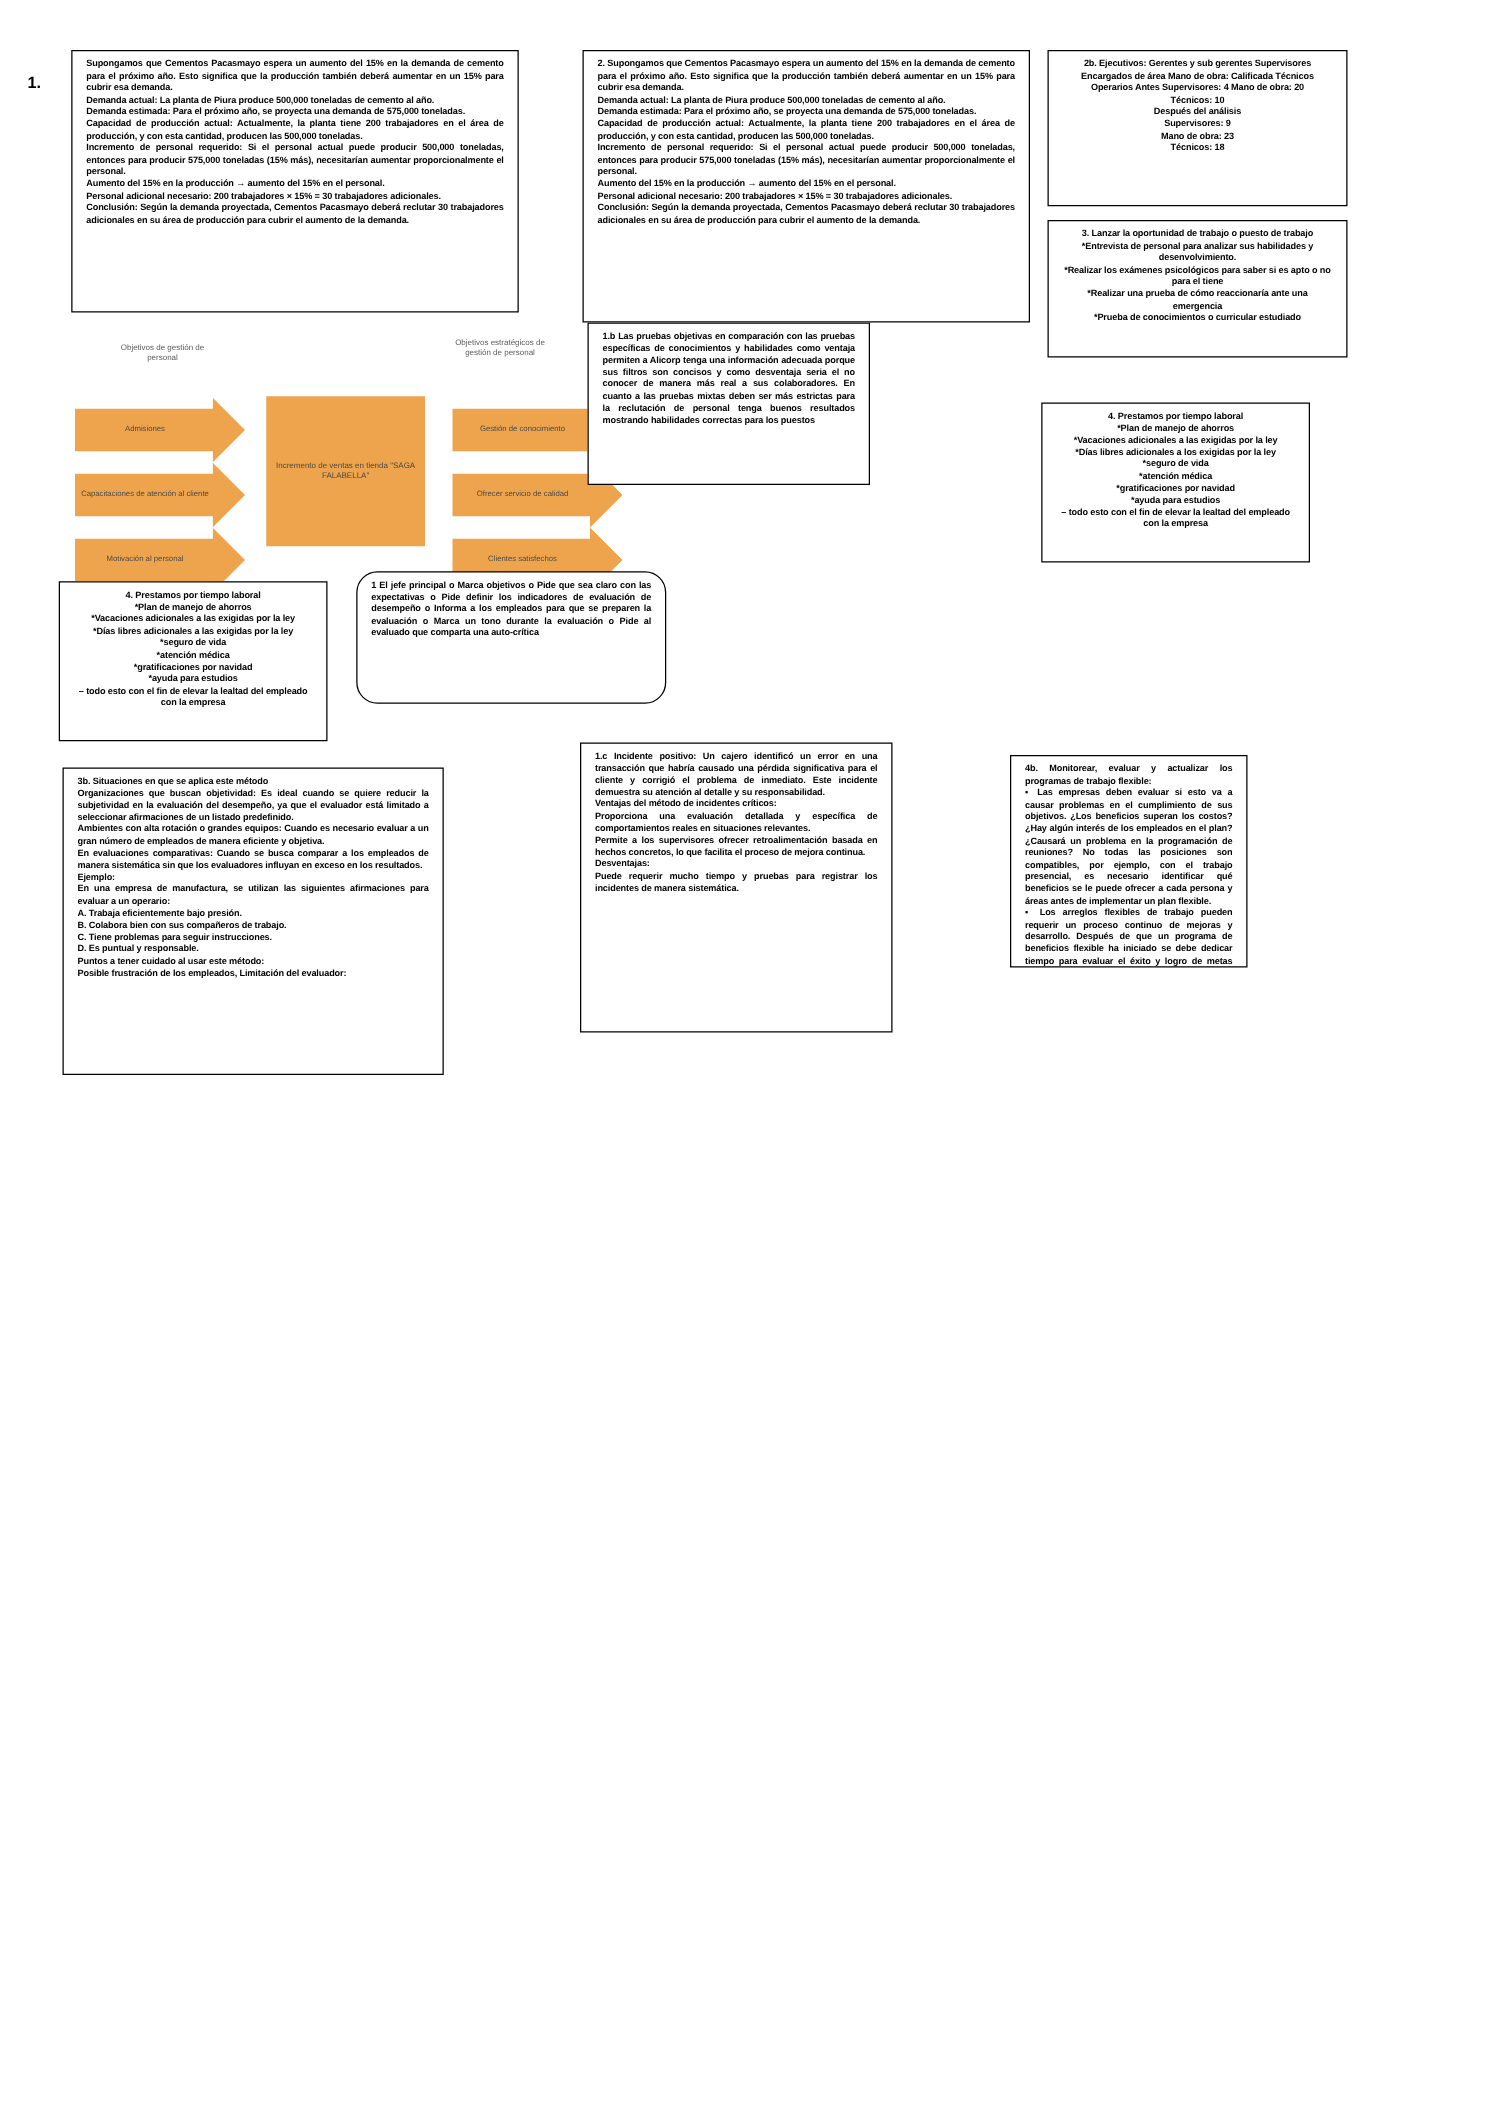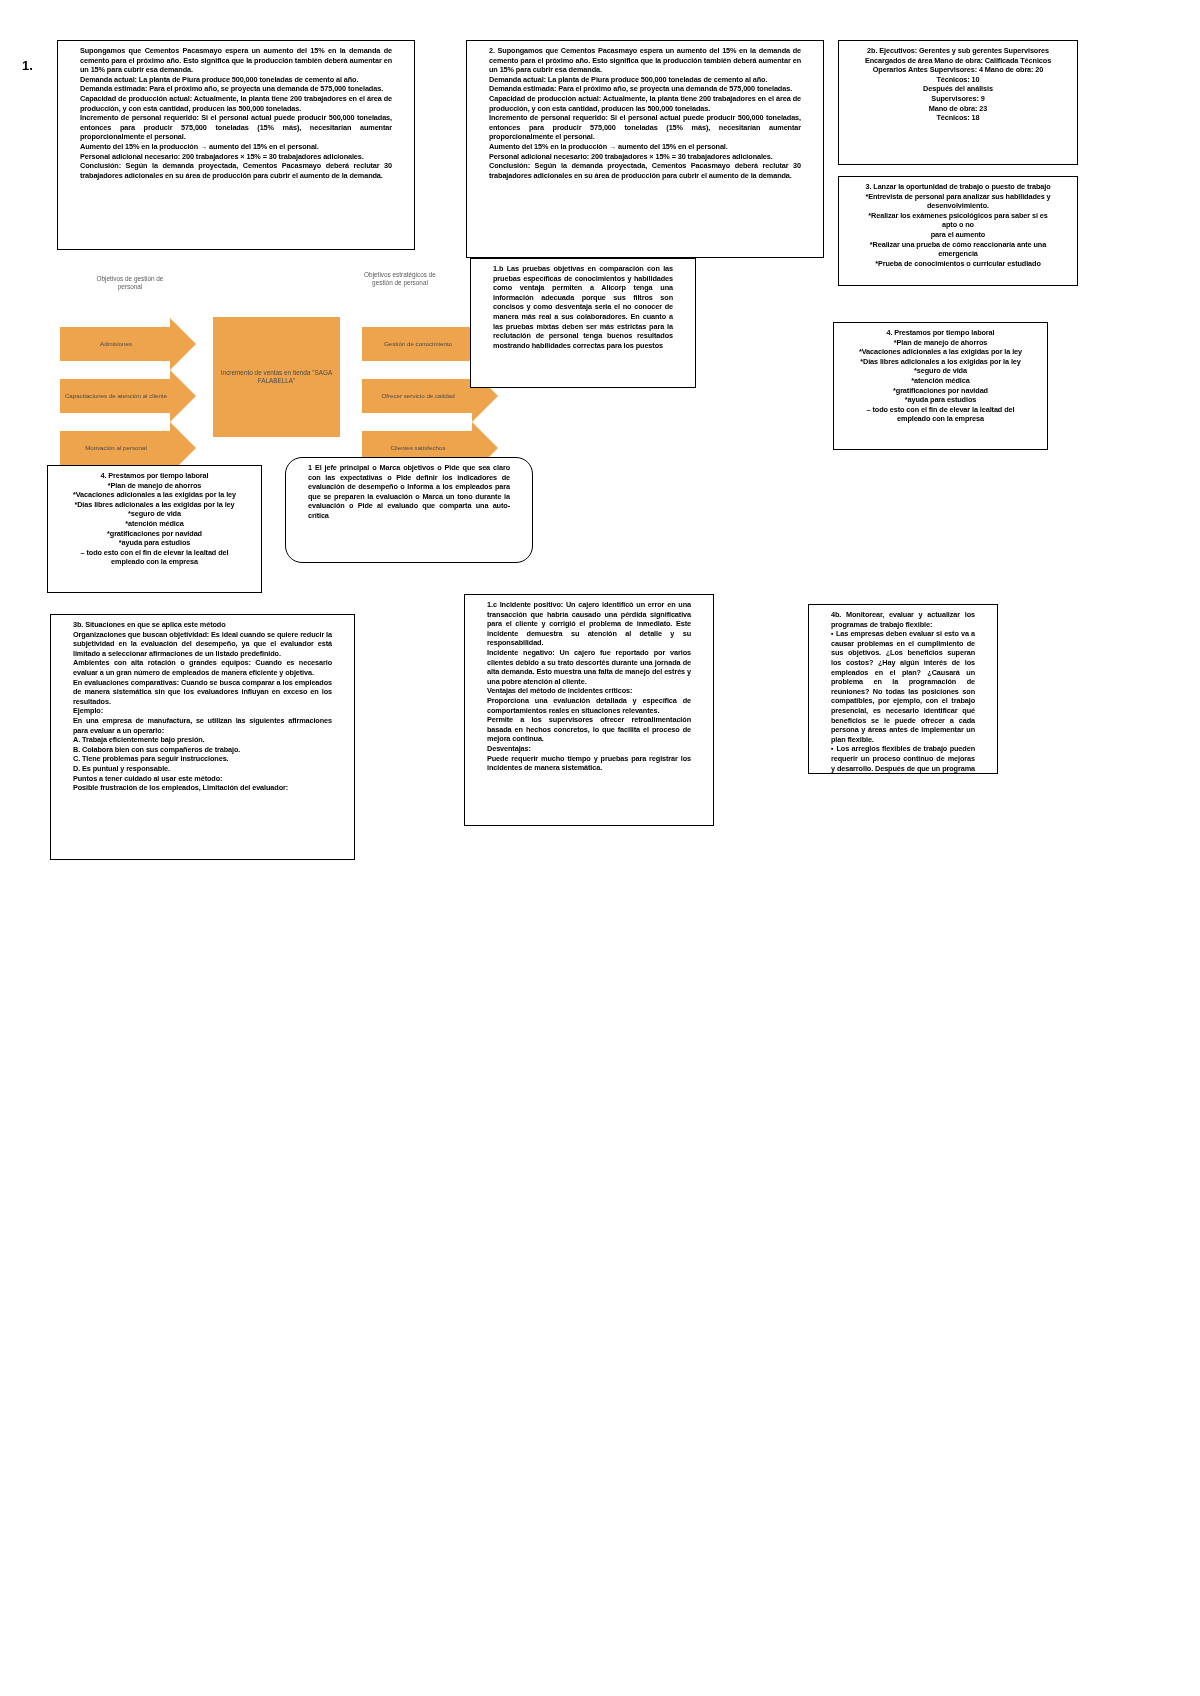--- a/index.html
+++ b/index.html
@@ -12,21 +12,21 @@
     overflow:hidden;
   }
   .page{position:relative;width:1200px;height:1696px;}
 
   
   .tbox{
     position:absolute;
     border:1.5px solid #000;
     background:#fff;
     box-sizing:border-box;
-    padding:5px 22px;
+    padding:5px 11px;
     overflow:hidden;
   }
   .tbox p{
     margin:0;
     font-size:7.3px;
     line-height:9.6px;
     font-weight:bold;
     text-align:justify;
     letter-spacing:-0.1px;
   }
@@ -116,21 +116,21 @@
     <p class="l">Después del análisis</p>
     <p class="l">Supervisores: 9</p>
     <p class="l"> Mano de obra: 23</p>
     <p class="l">Técnicos: 18</p>
   </div>
 
   <div class="tbox" style="left:838px;top:176px;width:240px;height:110px;">
     <p class="l"> 3. Lanzar la oportunidad de trabajo o puesto de trabajo</p>
     <p class="l">*Entrevista de personal para analizar sus habilidades y desenvolvimiento.</p>
     <p class="l">*Realizar los exámenes psicológicos para saber si es apto o no</p>
-    <p class="l"> para el aumento</p>
+    <p class="l"> para el tiene</p>
     <p class="l">*Realizar una prueba de cómo reaccionaría ante una emergencia</p>
     <p class="l">*Prueba de conocimientos o curricular estudiado</p>
   </div>
 
   <div class="tbox" style="left:833px;top:322px;width:215px;height:128px;">
     <p class="l">  4.  Prestamos por tiempo laboral</p>
     <p class="l">*Plan de manejo de ahorros</p>
     <p class="l">*Vacaciones adicionales a las exigidas por la ley</p>
     <p class="l">*Días libres adicionales a los exigidas por la ley</p>
     <p class="l">*seguro de vida</p>
@@ -228,21 +228,20 @@
     <p class="j">A. Trabaja eficientemente bajo presión.</p>
     <p class="j">B. Colabora bien con sus compañeros de trabajo.</p>
     <p class="j">C. Tiene problemas para seguir instrucciones.</p>
     <p class="j">D. Es puntual y responsable.</p>
     <p class="j">Puntos a tener cuidado al usar este método:</p>
     <p class="j">Posible frustración de los empleados,  Limitación del evaluador:</p>
   </div>
 
   <div class="tbox" style="left:464px;top:594px;width:250px;height:232px;">
     <p class="j">1.c Incidente positivo: Un cajero identificó un error en una transacción que habría causado una pérdida significativa para el cliente y corrigió el problema de inmediato. Este incidente demuestra su atención al detalle y su responsabilidad.</p>
-    <p class="j">Incidente negativo: Un cajero fue reportado por varios clientes debido a su trato descortés durante una jornada de alta demanda. Esto muestra una falta de manejo del estrés y una pobre atención al cliente.</p>
     <p class="j">Ventajas del método de incidentes críticos:</p>
     <p class="j">Proporciona una evaluación detallada y específica de comportamientos reales en situaciones relevantes.</p>
     <p class="j">Permite a los supervisores ofrecer retroalimentación basada en hechos concretos, lo que facilita el proceso de mejora continua.</p>
     <p class="j">Desventajas:</p>
     <p class="j">Puede requerir mucho tiempo y pruebas para registrar los incidentes de manera sistemática.</p>
   </div>
 
 </div>
 
 </body></html>

